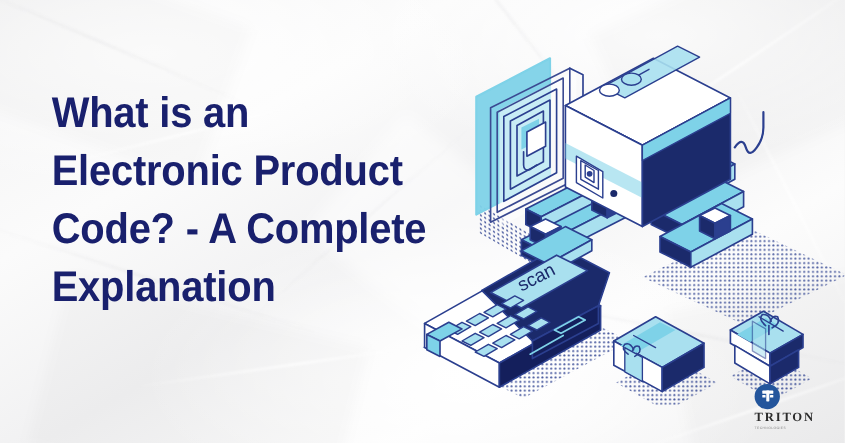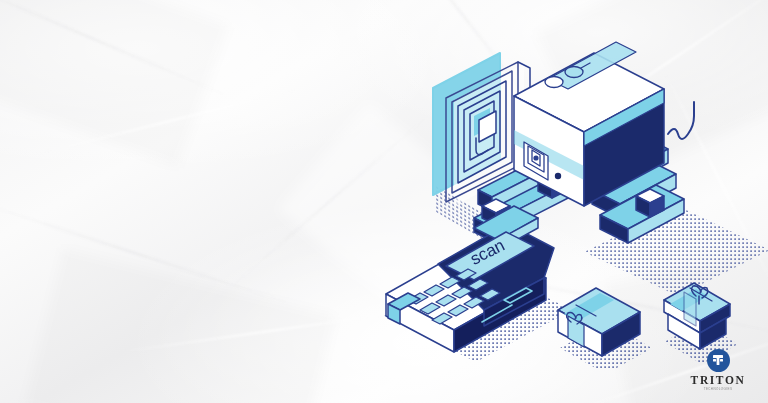--- a/index.html
+++ b/index.html
@@ -75,21 +75,21 @@
   }
 
   
   #illustration { position:absolute; left:378px; top:38px; width:390px; height:330px; z-index:5; }
   #illustration svg { display:block; width:390px; height:330px; }
 
   
   #logo {
     position:absolute; right:18px; bottom:12px;
     width:64px; z-index:7;
-    display:flex; flex-direction:column; align-items:center;
+    display:flex; flex-direction:column; 
   }
   #logo .badge {
     width:23px; height:23px; border-radius:50%;
     background:#23559c;
     display:flex; align-items:center; justify-content:center;
     margin-bottom:3px;
   }
   #logo .badge svg { display:block; }
   #logo .wordmark {
     font-family:"Liberation Serif", serif;
@@ -124,20 +124,26 @@
   <div class="crease hl c2"></div>
   <div class="crease c3"></div>
   <div class="crease hl c4"></div>
   <div class="crease c5"></div>
   <div class="crease hl c6"></div>
   <div class="crease c7"></div>
   <div class="crease hl c8"></div>
   <div class="crease c9"></div>
   <div class="crease hl c10"></div>
 
+  <h1 id="headline">
+    <span class="line">What is an</span>
+    <span class="line">Electronic Product</span>
+    <span class="line">Code? - A Complete</span>
+    <span class="line">Explanation</span>
+  </h1>
 
   <div id="illustration">
     <svg viewBox="0 0 390 330" xmlns="http://www.w3.org/2000/svg">
       <defs>
         <pattern id="dots" width="4" height="4" patternUnits="userSpaceOnUse">
           <circle cx="1.1" cy="1.1" r="0.95" fill="#2b3f8f"></circle>
         </pattern>
         <clipPath id="clipScreen">
             <rect x="0" y="0" width="390" height="330"></rect>
           </clipPath>

